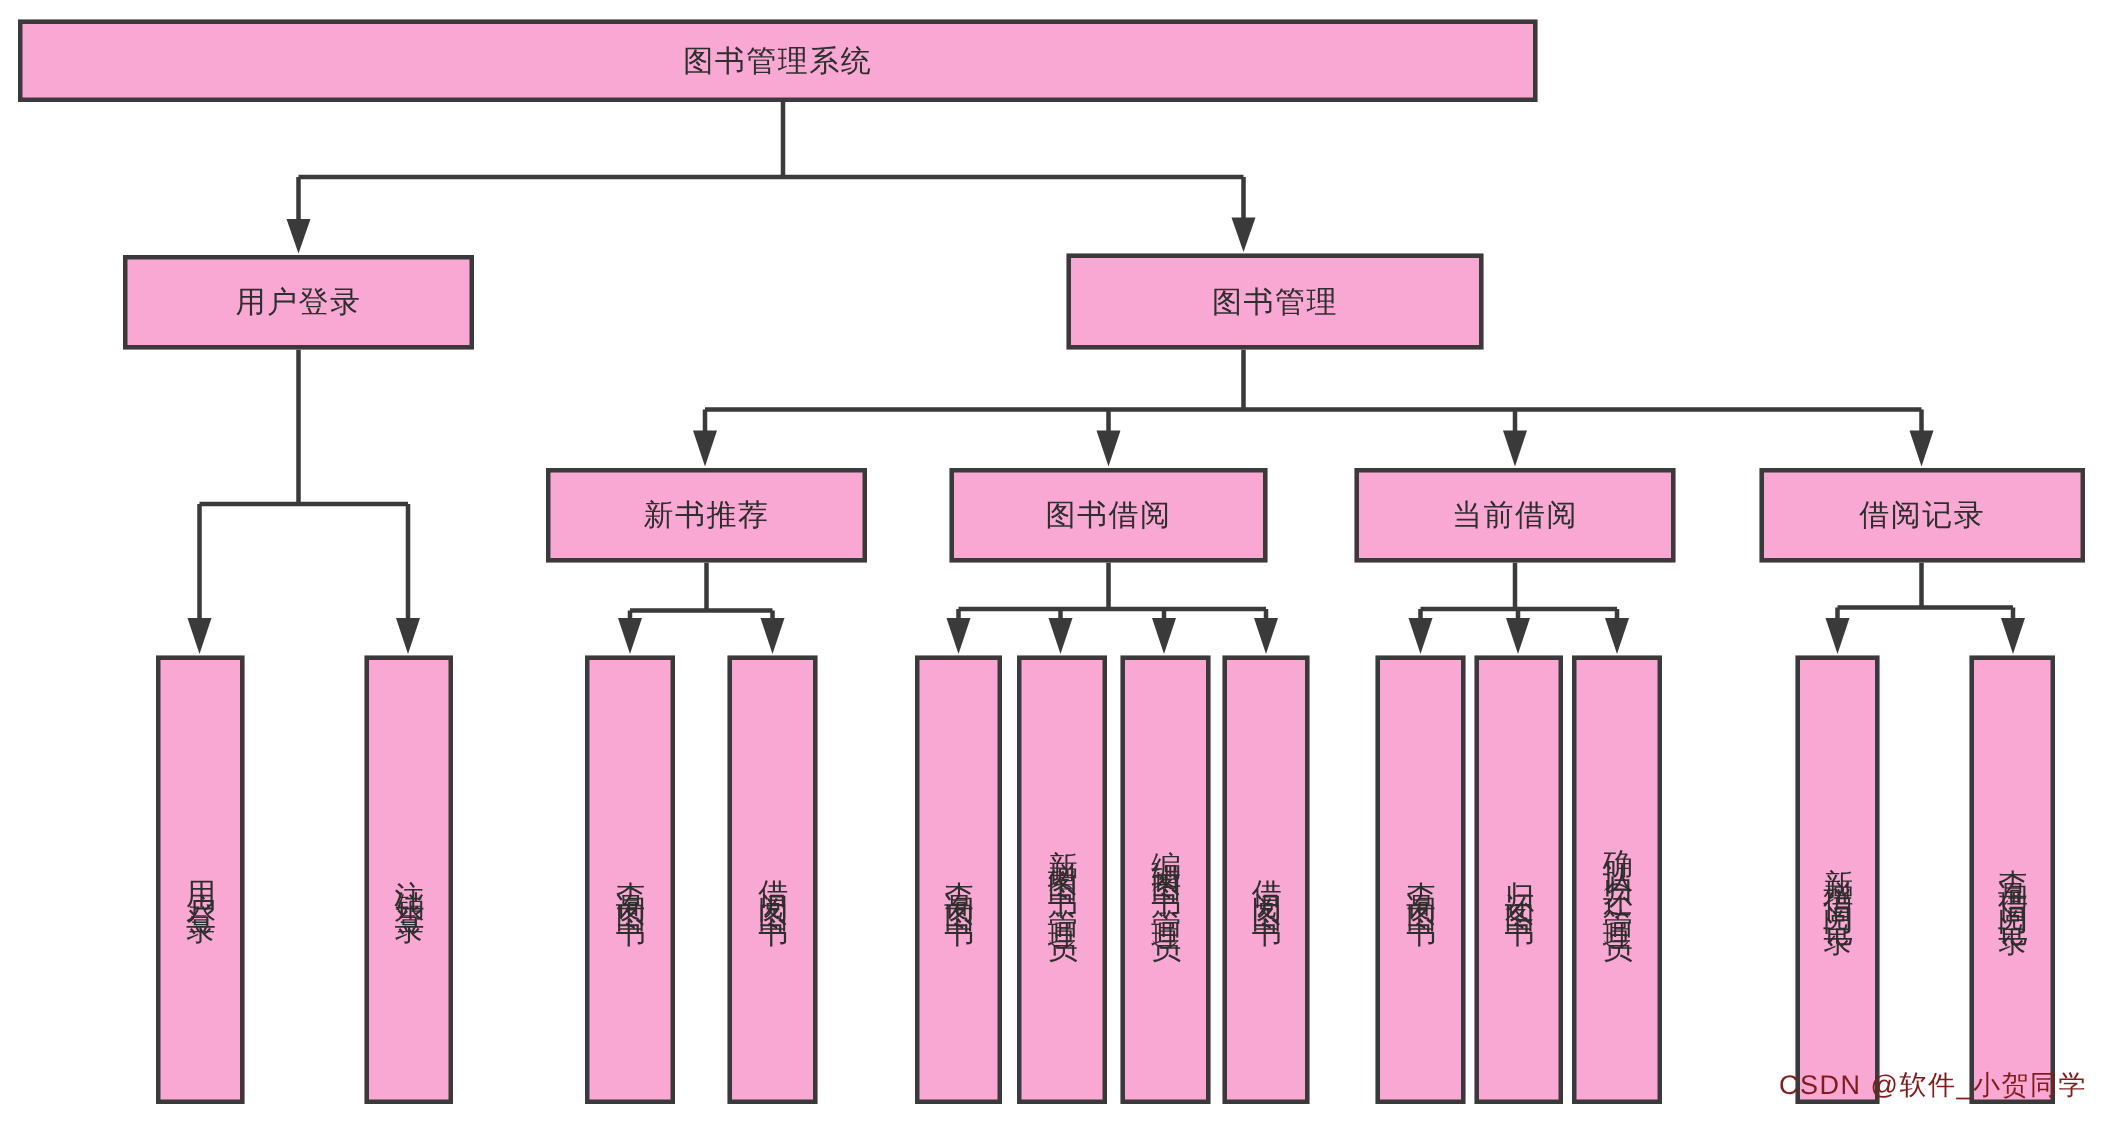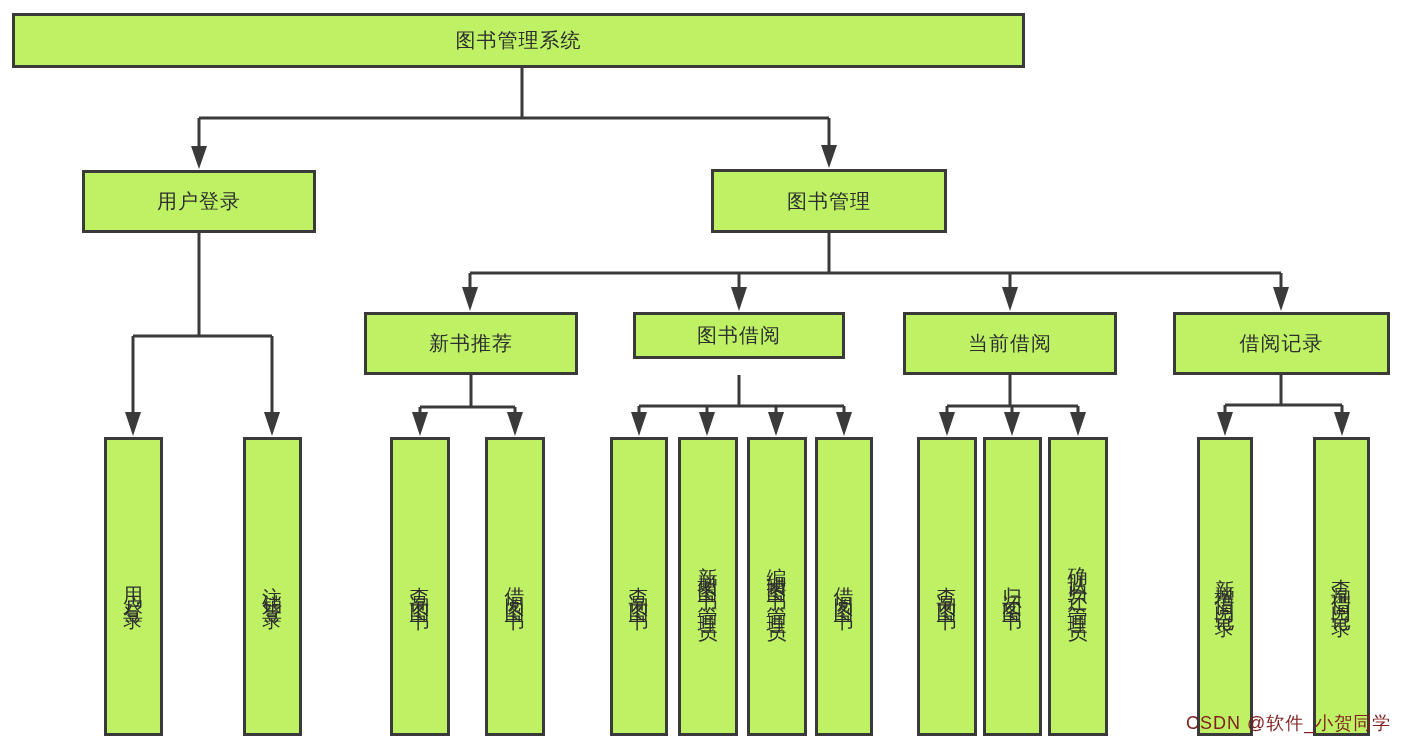--- a/index.html
+++ b/index.html
@@ -19,21 +19,21 @@
     position: absolute;
     left: 0; top: 0;
     width: 1405px;
     height: 747px;
     pointer-events: none;
   }
   .node {
     position: absolute;
     box-sizing: border-box;
     border: 3px solid #3a3a3a;
-    background: #bef264;
+    background: #f9a8d4;
     display: flex;
     align-items: center;
     justify-content: center;
     color: #2e2e2e;
     font-size: 20px;
     letter-spacing: 1px;
     white-space: nowrap;
   }
   .node.vertical {
     letter-spacing: 0;
@@ -109,24 +109,24 @@
         <path fill="none" d="M1281 375 V405 M1225 405 H1342 M1225 405 V413 M1342 405 V413"></path>
         <polygon stroke="none" points="1217,412 1233,412 1225,436"></polygon>
         <polygon stroke="none" points="1334,412 1350,412 1342,436"></polygon>
       </g>
     </g>
   </svg>
 
   <div class="node" style="left:12px; top:13px; width:1013px; height:55px;">图书管理系统</div>
 
   <div class="node" style="left:82px; top:170px; width:234px; height:63px;">用户登录</div>
-  <div class="node" style="left:711px; top:169px; width:236px; height:64px;">图书管理</div>
+  <div class="node" style="left:711px; top:169px; width:278px; height:64px;">图书管理</div>
 
   <div class="node" style="left:364px; top:312px; width:214px; height:63px;text-align:center;">新书推荐</div>
-  <div class="node" style="left:633px; top:312px; width:212px; height:47px;">图书借阅</div>
+  <div class="node" style="left:633px; top:312px; width:212px; height:63px;">图书借阅</div>
   <div class="node" style="left:903px; top:312px; width:214px; height:63px;text-align:center;">当前借阅</div>
   <div class="node" style="left:1173px; top:312px; width:217px; height:63px;">借阅记录</div>
 
   <div class="node vertical" style="left:104px; top:437px; width:59px; height:299px;">
     <span class="vtext">用户登录</span>
   </div>
   <div class="node vertical" style="left:243px; top:437px; width:59px; height:299px;">
     <span class="vtext">注销登录</span>
   </div>
 

